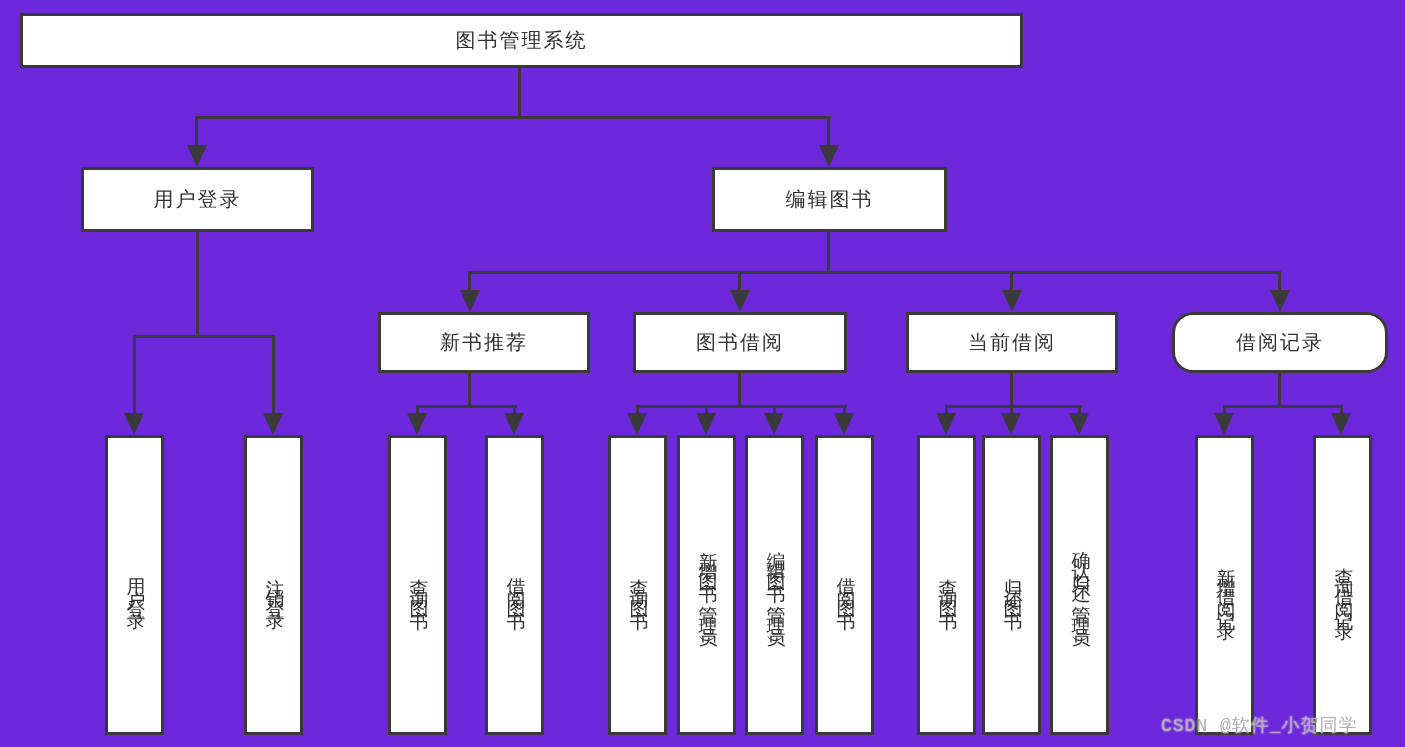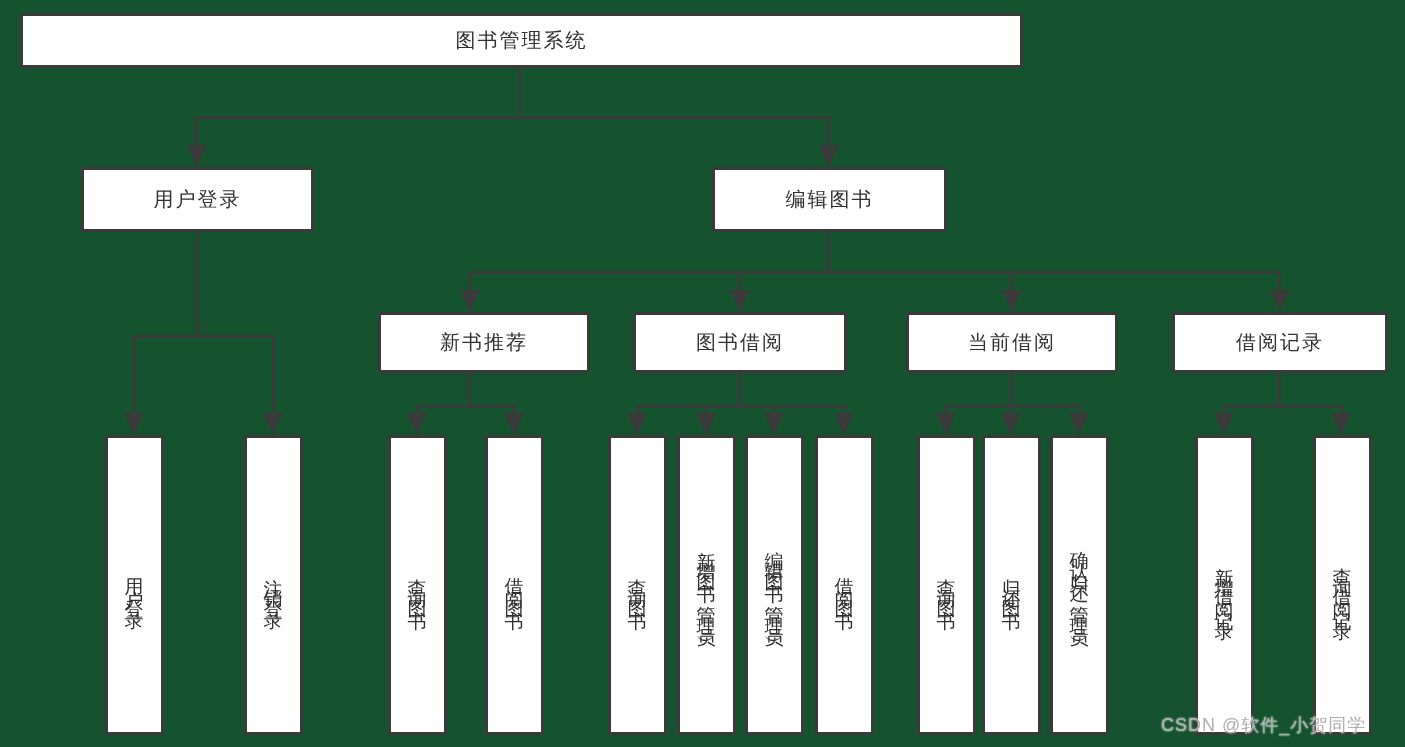--- a/index.html
+++ b/index.html
@@ -1,22 +1,22 @@
 <!DOCTYPE html>
 <html><head>
 <meta charset="utf-8">
 <style>
   html, body { margin: 0; padding: 0; background: #ffffff; }
   .canvas {
     position: relative;
     width: 1405px;
     height: 747px;
-    background: #14532d;
+    background: #6d28d9;
     overflow: hidden;
-    font-family: Liberation Sans, sans-serif;
+    font-family: Liberation Mono, monospace;
   }
   .node {
     position: absolute;
     box-sizing: border-box;
     border: 3px solid #3a3a3a;
     background: #ffffff;
     display: flex;
     align-items: center;
     justify-content: center;
   }
@@ -96,21 +96,21 @@
 
   <div class="node" style="left:364px; top:312px; width:212px; height:61px;margin-left:14px;">
     <span class="lbl">新书推荐</span>
   </div>
   <div class="node" style="left:633px; top:312px; width:214px; height:61px;">
     <span class="lbl">图书借阅</span>
   </div>
   <div class="node" style="left:906px; top:312px; width:212px; height:61px;">
     <span class="lbl">当前借阅</span>
   </div>
-  <div class="node" style="left:1172px; top:312px; width:216px; height:61px;">
+  <div class="node" style="left:1172px; top:312px; width:216px; height:61px;border-radius:21px;">
     <span class="lbl">借阅记录</span>
   </div>
 
   <div class="vline" style="left:468px; top:373px; height:34px;"></div>
   <div class="vline" style="left:738px; top:373px; height:34px;"></div>
   <div class="vline" style="left:1010px; top:373px; height:34px;"></div>
   <div class="vline" style="left:1278px; top:373px; height:34px;"></div>
 
   <div class="hline" style="left:416px; top:405px; width:101px;"></div>
   <div class="vline" style="left:416px; top:405px; height:10px;"></div>

